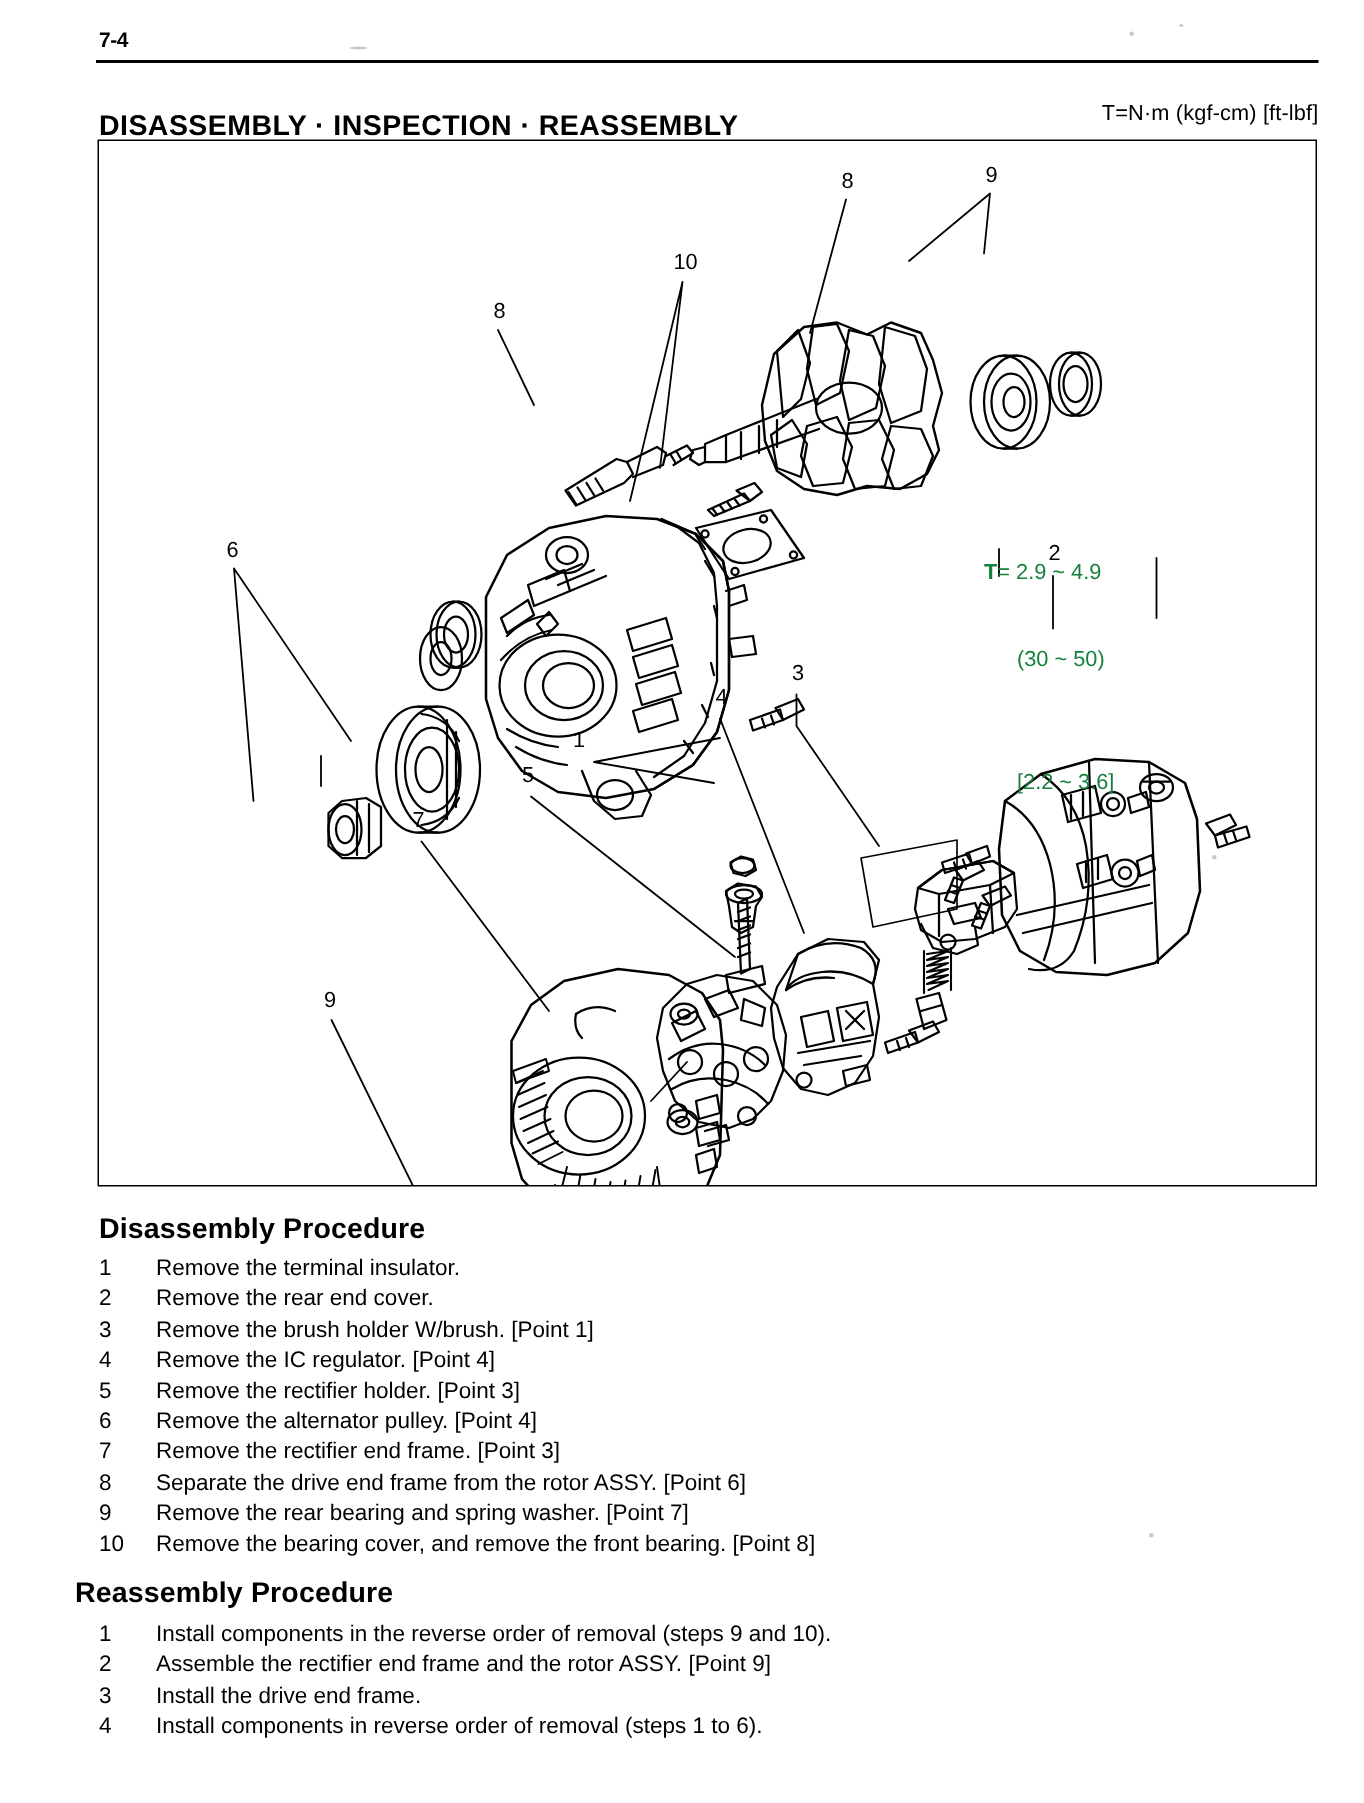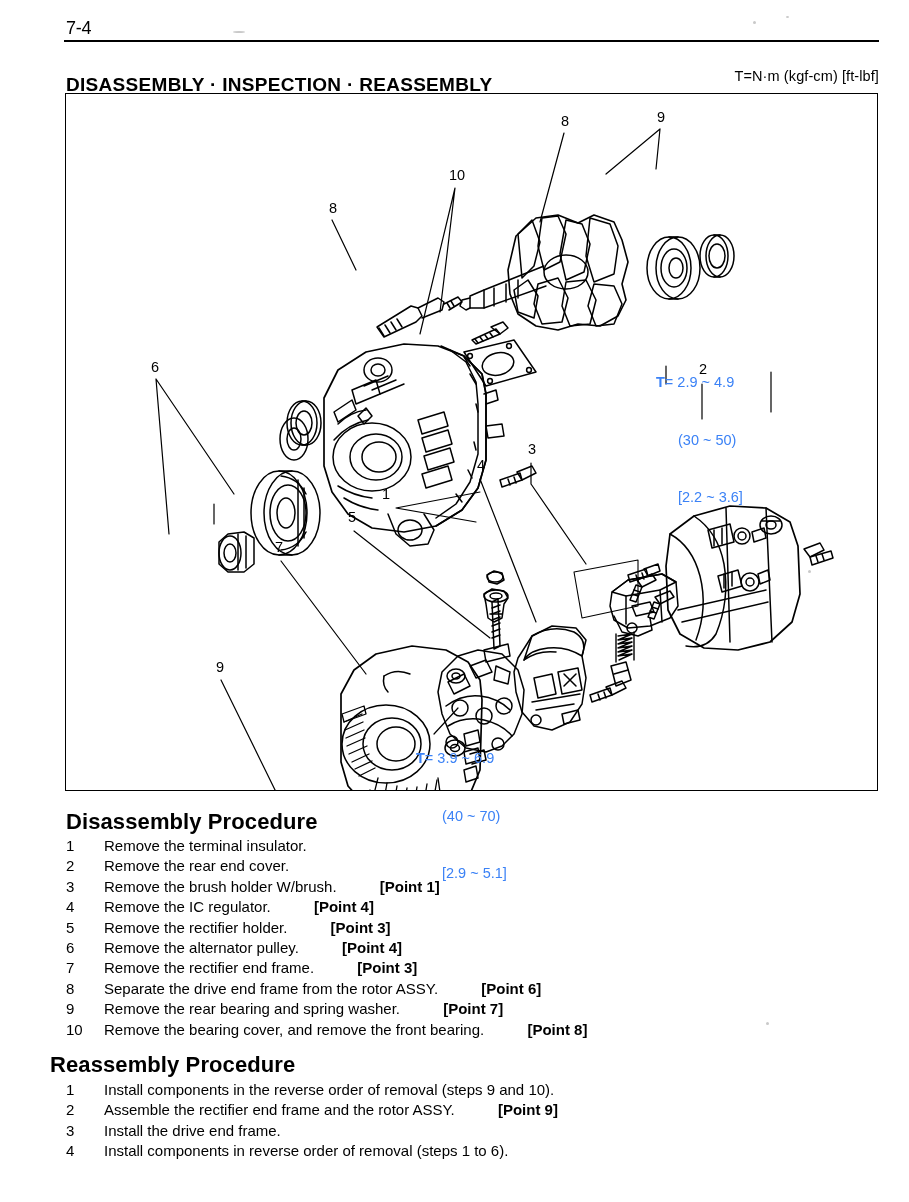--- a/index.html
+++ b/index.html
@@ -14,22 +14,22 @@
     font-family: "Liberation Sans", sans-serif;
     color: #000000;
     overflow: hidden;
   }
 
   
   .page-num {
     position: absolute;
     left: 66px;
     top: 18px;
-    font-size: 18px;
-    font-weight: 400;
+    font-size: 14px;
+    font-weight: 700;
     letter-spacing: -0.3px;
   }
   .header-rule {
     position: absolute;
     left: 64px;
     top: 40px;
     width: 815px;
     height: 2px;
     background: #000;
   }
@@ -73,49 +73,49 @@
     color: #000;
     line-height: 1;
     white-space: nowrap;
   }
 
   .torque-note {
     position: absolute;
     font-size: 14.5px;
     line-height: 1.32;
     white-space: pre;
-    color: #3b82f6;
+    color: #15803d;
   }
   .torque-note b { font-weight: 700; }
 
   
   .proc-heading {
     position: absolute;
-    font-size: 22px;
+    font-size: 19px;
     font-weight: 700;
     letter-spacing: 0.1px;
   }
   .proc-list {
     position: absolute;
     left: 66px;
     width: 800px;
   }
   .proc-row {
     display: flex;
     align-items: baseline;
     font-size: 15px;
     line-height: 20.4px;
   }
   .proc-idx {
     width: 38px;
     flex: 0 0 38px;
     text-align: left;
   }
   .proc-text { flex: 1 1 auto; }
-  .proc-text b { font-weight: 700; margin-left: 39px; }
+  .proc-text b { font-weight: 400; }
 
   
   .speck {
     position: absolute;
     background: #c9c9c9;
     border-radius: 50%;
   }
 </style>
 </head>
 <body>
@@ -469,29 +469,24 @@
     <span class="callout" style="left:263px; top:107px;">8</span>
     <span class="callout" style="left:495px; top:20px;">8</span>
     <span class="callout" style="left:591px; top:16px;">9</span>
     <span class="callout" style="left:150px; top:566px;">9</span>
     <span class="callout" style="left:383px; top:74px;">10</span>
   </div>
 
   <div class="torque-note" style="left:590px; top:241px;">
     <div><b>T</b>= 2.9 ~ 4.9</div>
     <div style="padding-left:22px;">(30 ~ 50)</div>
-    <div style="padding-left:22px;">[2.2 ~ 3.6]</div>
+    <div style="padding-left:22px;margin-top:25px;">[2.2 ~ 3.6]</div>
   </div>
 
 
-  <div class="torque-note" style="left:350px; top:617px;">
-    <div><b>T</b>= 3.9 ~ 6.9</div>
-    <div style="padding-left:26px;">(40 ~ 70)</div>
-    <div style="padding-left:26px;">[2.9 ~ 5.1]</div>
-  </div>
 </div>
 
 <div class="proc-heading" style="left:66px; top:809px;">Disassembly Procedure</div>
 <div class="proc-list" id="disassembly-list" style="top:836px;">
     <div class="proc-row">
       <span class="proc-idx">1</span>
       <span class="proc-text">Remove the terminal insulator.</span>
     </div>
     <div class="proc-row">
       <span class="proc-idx">2</span>

